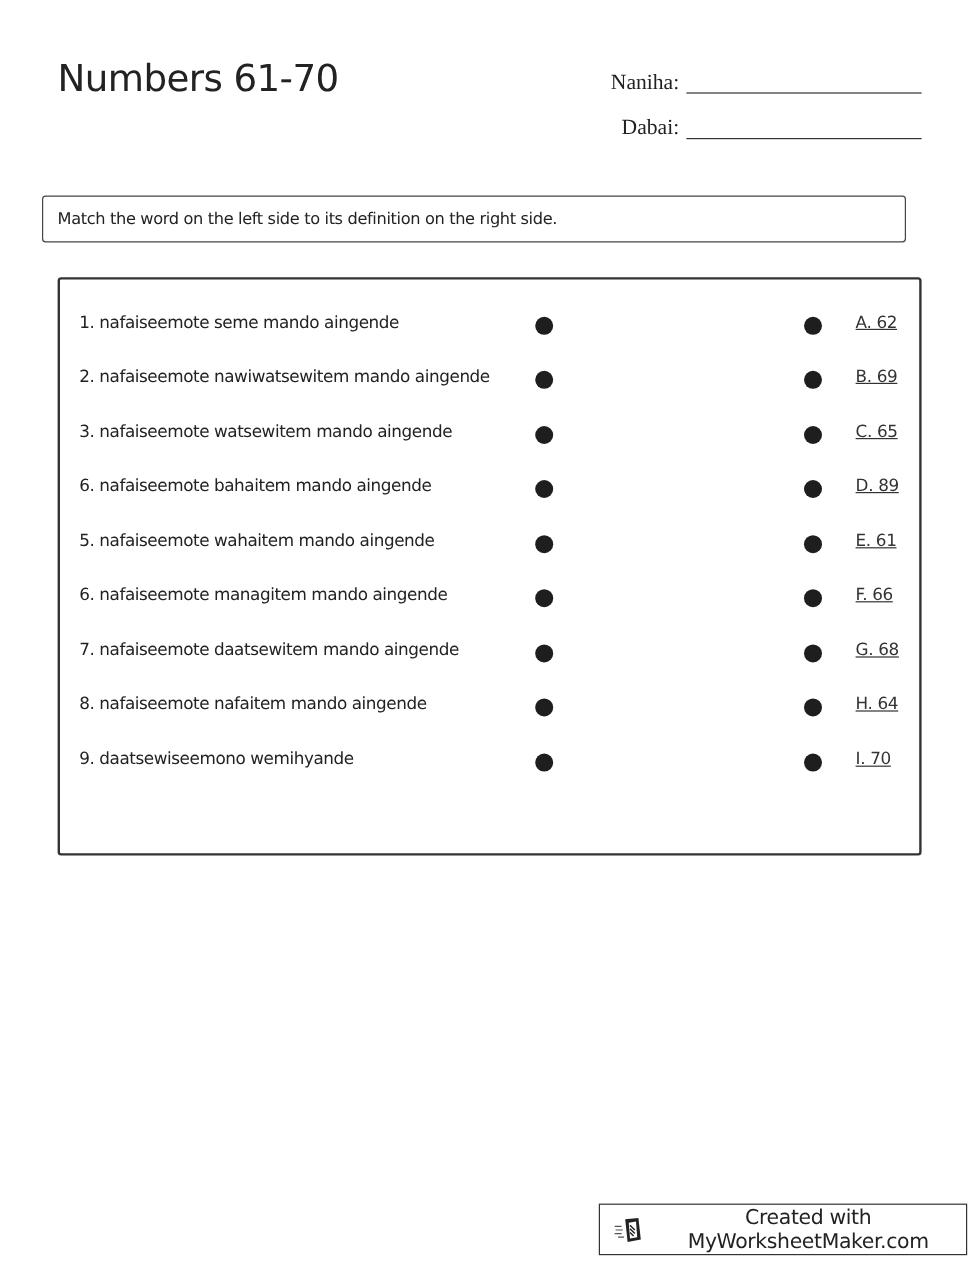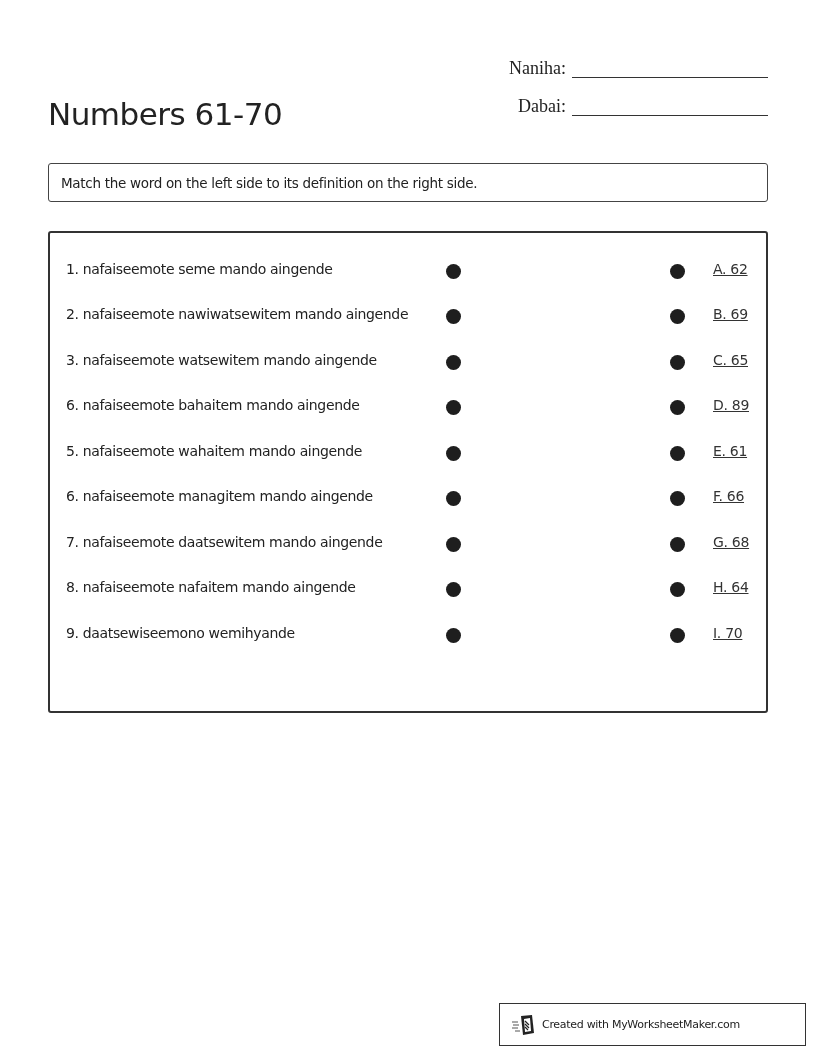--- a/index.html
+++ b/index.html
@@ -4,41 +4,40 @@
   <style>
     * { box-sizing: border-box; margin: 0; padding: 0; }
     html, body { width: 816px; height: 1056px; background: #ffffff; }
     body { position: relative; font-family: "DejaVu Sans", sans-serif; color: #222222; overflow: hidden; }
 
     .title {
       position: absolute; left: 48px; top: 48px;
       font-family: "DejaVu Sans", sans-serif;
       font-size: 31px; font-weight: normal; color: #222222;
       letter-spacing: -0.5px;
-      margin-top: 48px;
     }
 
     .field-row {
       position: absolute; left: 500px; width: 268px; height: 30px;
       display: flex; align-items: flex-end;
     }
     .field-row.name { top: 48px; }
     .field-row.date { top: 86px; }
     .field-label {
       font-family: "Liberation Serif", serif;
       font-size: 18px; color: #222222;
       width: 72px; text-align: right; padding-right: 6px;
       line-height: 20px;
     }
     .field-line {
       flex: 1; height: 1px; border-bottom: 1.3px solid #333333; margin-bottom: 0;
     }
 
     .instructions {
-      position: absolute; left: 48px; top: 163px; width: 720px; height: 39px;
+      position: absolute; left: 35px; top: 163px; width: 720px; height: 39px;
       border: 1.3px solid #444444; border-radius: 3px;
       display: flex; align-items: center; padding-left: 12px;
       font-family: "DejaVu Sans", sans-serif; font-size: 13.5px; color: #222222;
       letter-spacing: -0.3px;
     }
 
     .match-box {
       position: absolute; left: 48px; top: 231px; width: 720px; height: 482px;
       border: 2px solid #333333; border-radius: 3px;
     }
@@ -60,21 +59,21 @@
     .right-text {
       position: absolute; left: 663px; top: 2px;
       font-family: "DejaVu Sans", sans-serif; font-size: 14px; color: #333333;
       letter-spacing: -0.3px; white-space: nowrap; text-decoration: underline;
     }
 
     .footer-badge {
       position: absolute; left: 499px; top: 1003px; width: 307px; height: 43px;
       border: 1.3px solid #333333;
       display: flex; align-items: center; padding-left: 12px;
-      font-family: "DejaVu Sans", sans-serif; font-size: 11px; color: #222222;
+      font-family: "DejaVu Sans", sans-serif; font-size: 17px; color: #222222;
       letter-spacing: -0.3px;
       text-align: center;
     }
     .footer-icon { width: 24px; height: 22px; margin-right: 6px; display: inline-block; }
   </style>
 </head>
 <body>
 
 <h1 class="title">Numbers 61-70</h1>
 

